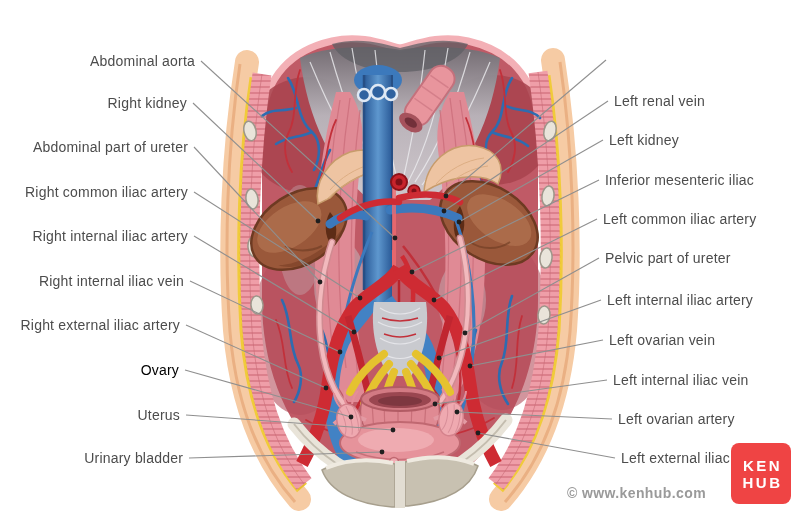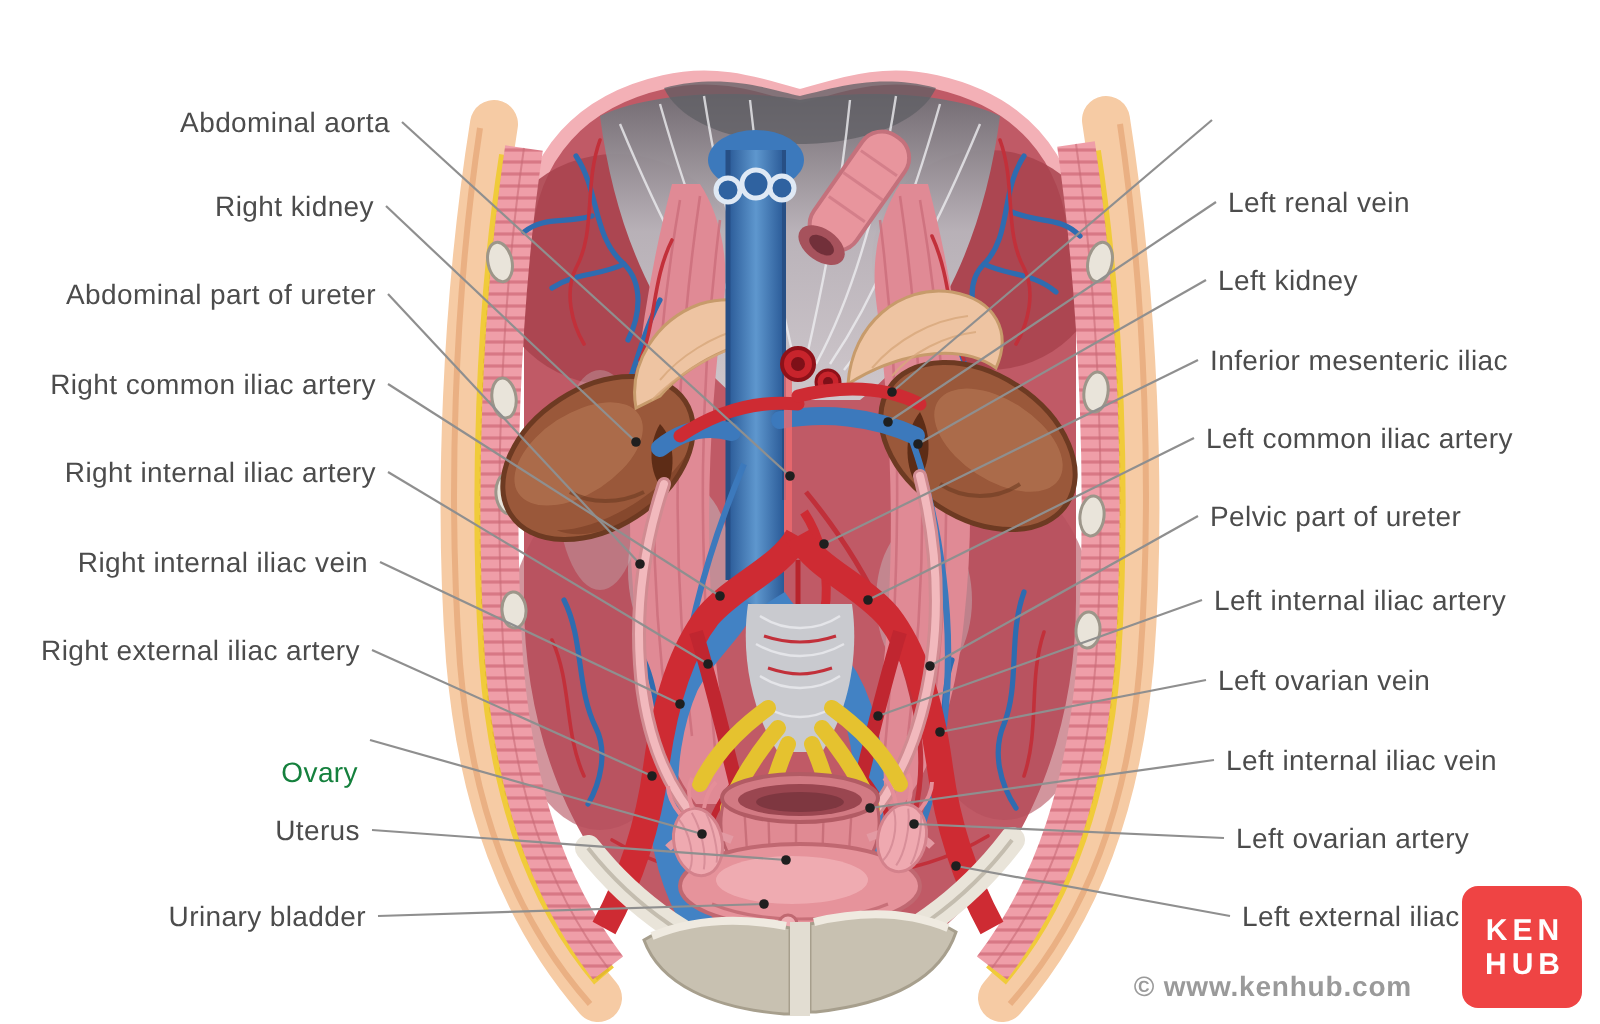--- a/index.html
+++ b/index.html
@@ -359,21 +359,21 @@
     </svg>
 
 <div id="labels">
       <div class="label" style="top: 51px; color: rgb(76, 76, 76); right: 605px; text-align: right;">Abdominal aorta</div>
       <div class="label" style="top: 93px; color: rgb(76, 76, 76); right: 613px; text-align: center;">Right kidney</div>
       <div class="label" style="top: 137px; color: rgb(76, 76, 76); right: 612px; text-align: right;">Abdominal part of ureter</div>
       <div class="label" style="top: 182px; color: rgb(76, 76, 76); right: 612px; text-align: right;">Right common iliac artery</div>
       <div class="label" style="top: 226px; color: rgb(76, 76, 76); right: 612px; text-align: right;">Right internal iliac artery</div>
       <div class="label" style="top: 315px; color: rgb(76, 76, 76); right: 620px; text-align: right;">Right external iliac artery</div>
       <div class="label" style="top: 271px; color: rgb(76, 76, 76); right: 616px; text-align: right;">Right internal iliac vein</div>
-      <div class="label" style="top: 376px; color: #15803d; right: 621px; text-align: right;">Ovary</div>
+      <div class="label" style="top: 360px; color: #000000; right: 621px; text-align: right;">Ovary</div>
       <div class="label" style="top: 405px; color: rgb(76, 76, 76); right: 620px; text-align: right;">Uterus</div>
       <div class="label" style="top: 448px; color: rgb(76, 76, 76); right: 617px; text-align: right;">Urinary bladder</div>
       <div class="label" style="top: 91px; color: rgb(76, 76, 76); left: 614px;">Left renal vein</div>
       <div class="label" style="top: 130px; color: rgb(76, 76, 76); left: 609px;">Left kidney</div>
       <div class="label" style="top: 170px; color: rgb(76, 76, 76); left: 605px;">Inferior mesenteric iliac</div>
       <div class="label" style="top: 209px; color: rgb(76, 76, 76); left: 603px;">Left common iliac artery</div>
       <div class="label" style="top: 248px; color: rgb(76, 76, 76); left: 605px;">Pelvic part of ureter</div>
       <div class="label" style="top: 290px; color: rgb(76, 76, 76); left: 607px;">Left internal iliac artery</div>
       <div class="label" style="top: 330px; color: rgb(76, 76, 76); left: 609px;">Left ovarian vein</div>
       <div class="label" style="top: 370px; color: rgb(76, 76, 76); left: 613px;">Left internal iliac vein</div>

